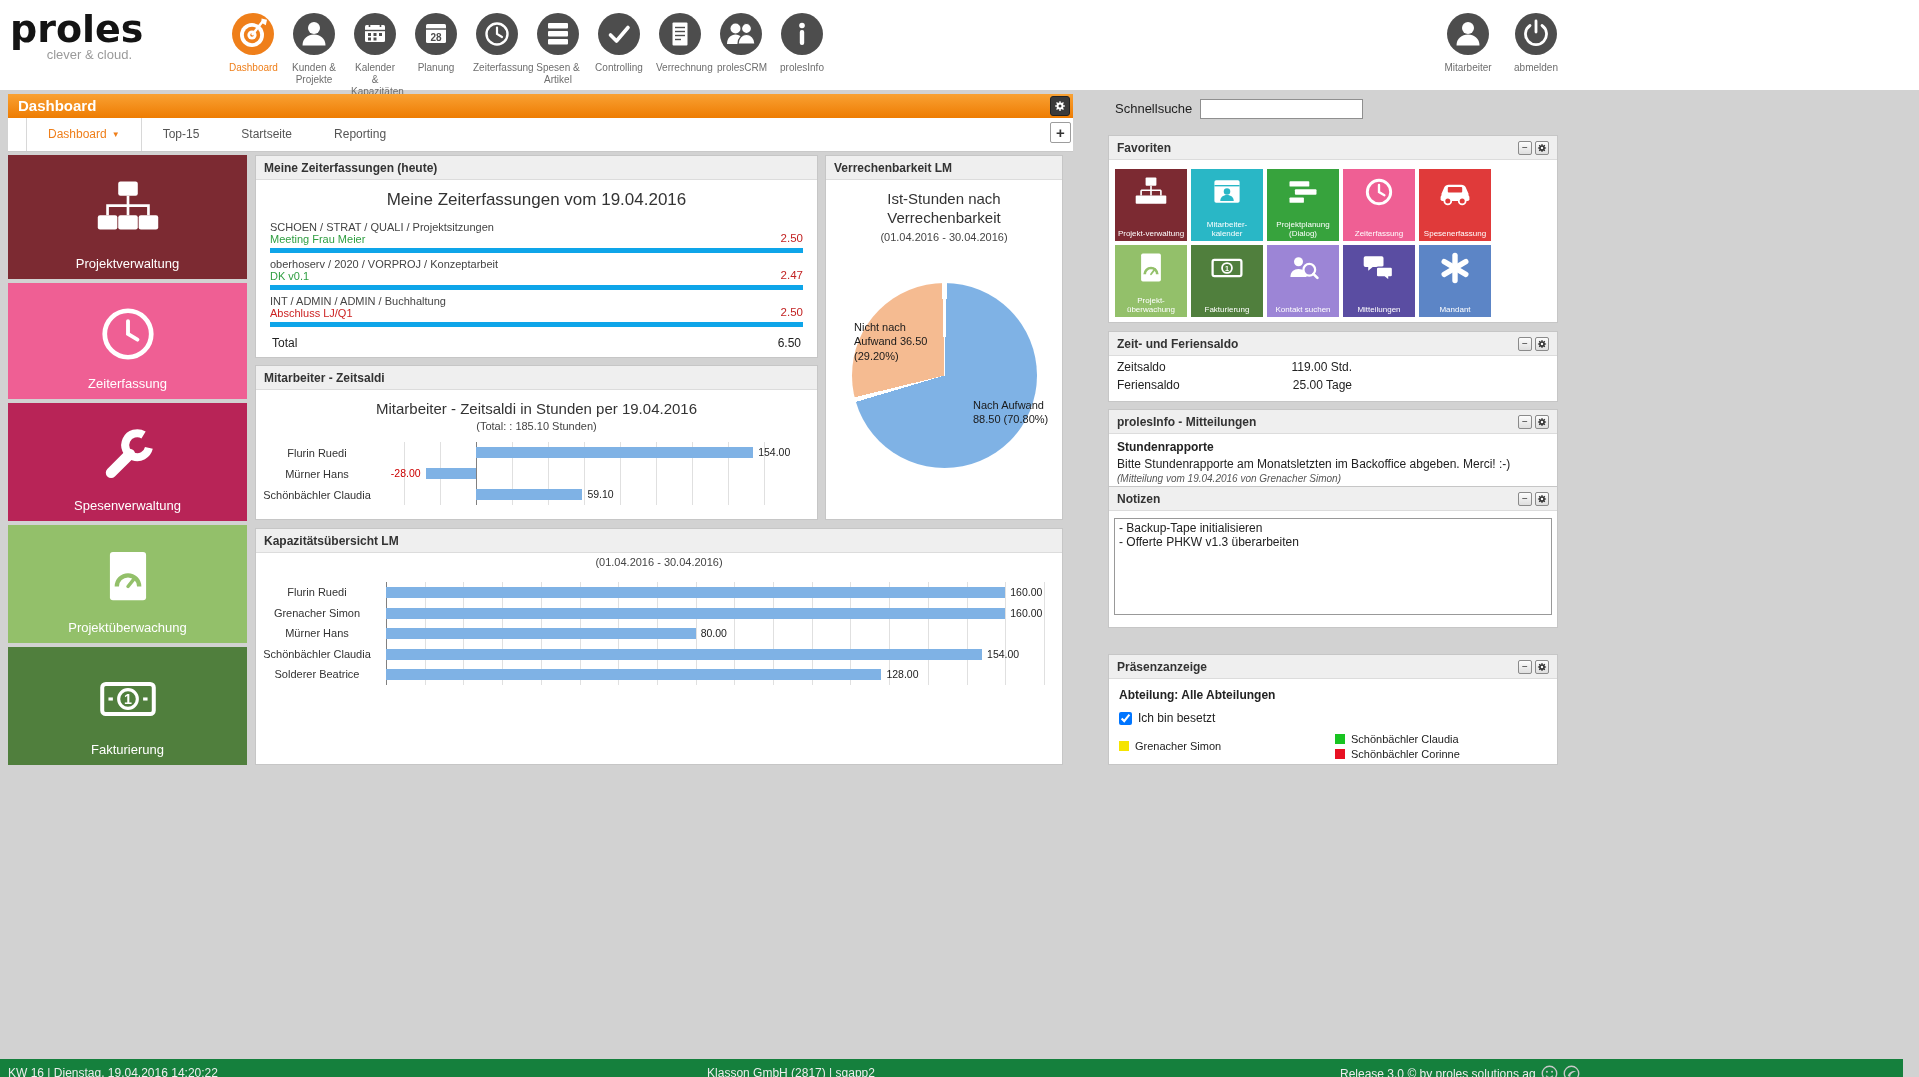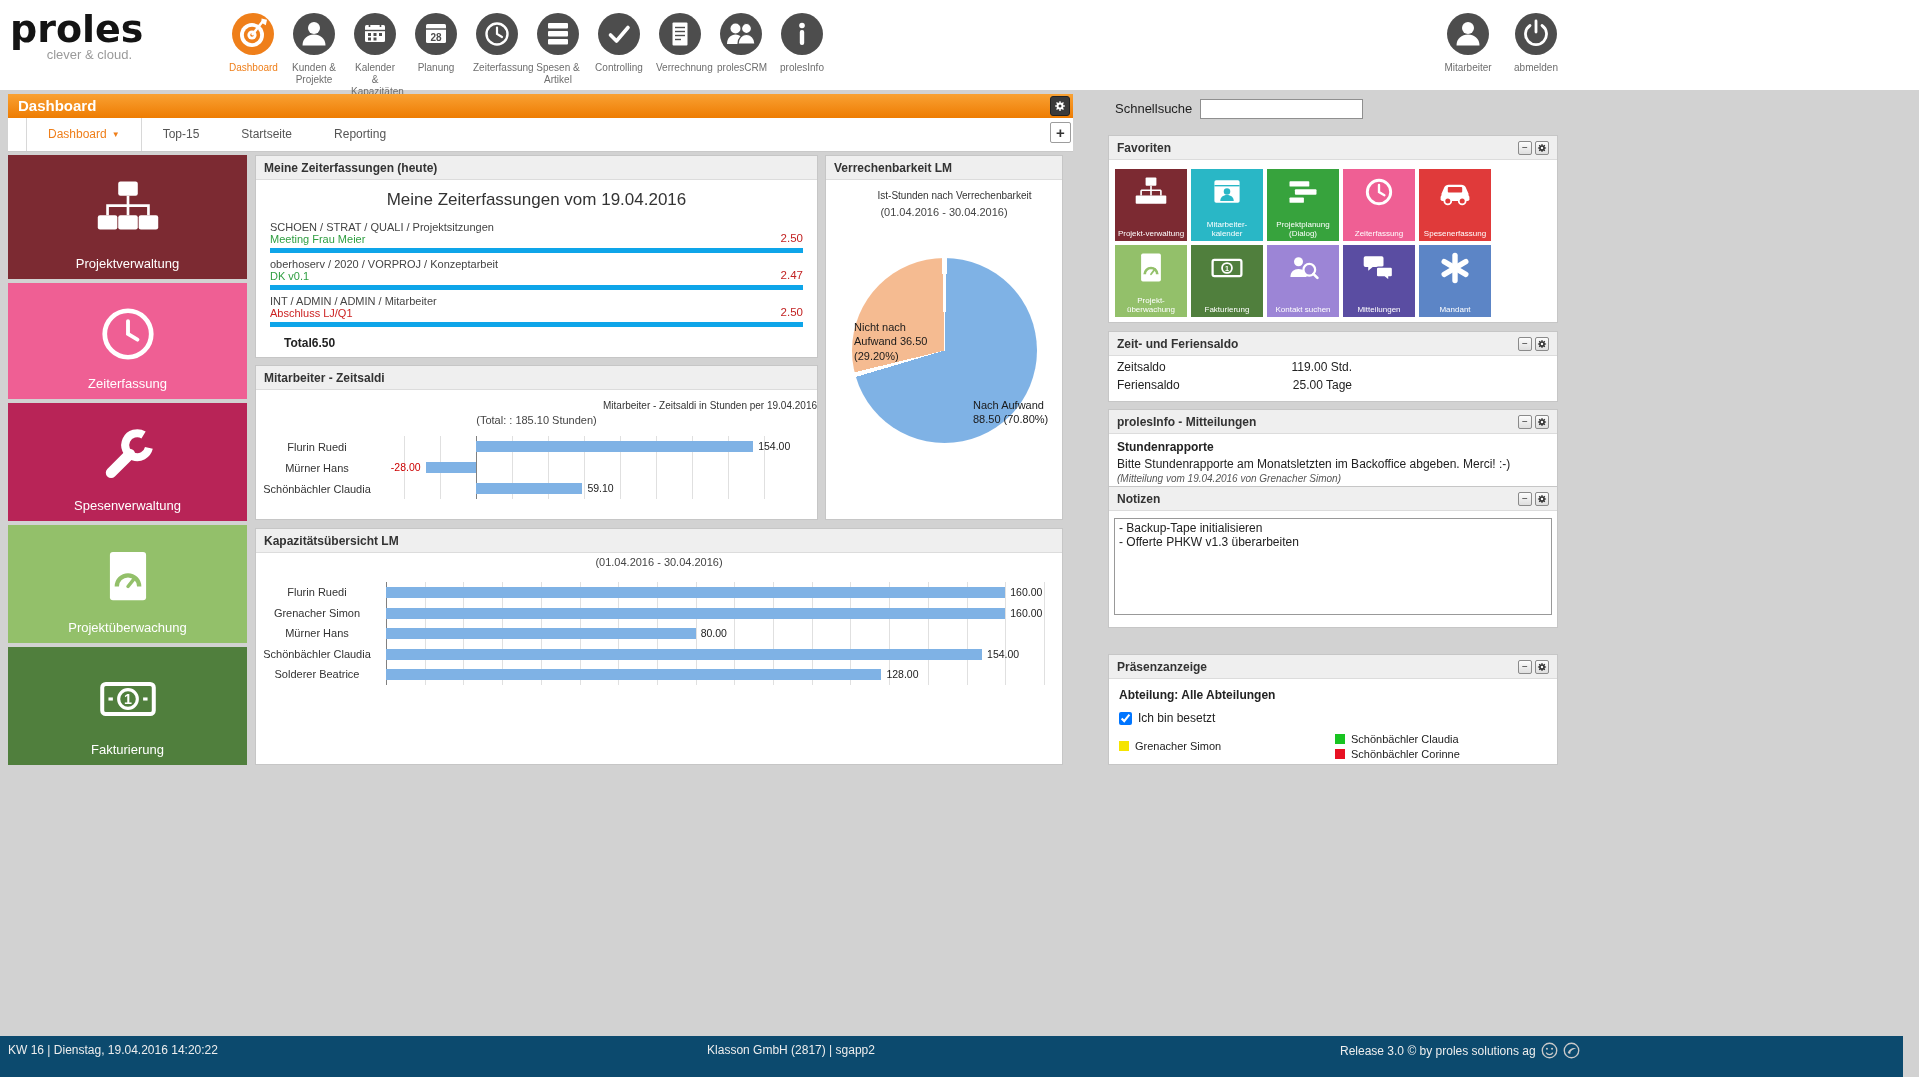--- a/index.html
+++ b/index.html
@@ -45,25 +45,25 @@
 .panel-title{font-size:12px;font-weight:bold;color:#333;flex:1}
 .pbtn{width:14px;height:14px;margin-left:3px;background:linear-gradient(#fdfdfd,#dedede);border:1px solid #8a8a8a;border-radius:2px;font-size:10px;cursor:pointer;color:#333;display:flex;align-items:center;justify-content:center;padding:0}
 
 #panel-zeiterfassungen{left:255px;top:155px;width:563px;height:203px}
 .mz-title{text-align:center;font-size:17px;color:#333;padding:10px 0 6px}
 .mz-entries{padding:0 14px}
 .entry{position:relative;padding:5px 0 3px;border-bottom:5px solid #0ea5e9}
 .entry-line1{font-size:11px;color:#444}
 .entry-line2{font-size:11px}
 .entry-value{position:absolute;right:0;bottom:4px;font-size:11.5px}
-.mz-total{display:flex;padding:9px 28px 0;font-size:12px;font-weight:bold;color:#222}
+.mz-total{display:flex;justify-content:space-between;padding:9px 16px 0;font-size:12px;font-weight:normal;color:#222}
 
 #panel-zeitsaldi{left:255px;top:365px;width:563px;height:155px}
 #panel-kapazitaet{left:255px;top:528px;width:808px;height:237px}
-.chart-title{text-align:right;font-size:10px;color:#333;padding-top:10px}
+.chart-title{text-align:center;font-size:15px;color:#333;padding-top:10px}
 .chart-subtitle{text-align:center;font-size:11px;color:#444;padding-top:3px}
 .hbar-chart{position:relative;margin-top:10px}
 .hbar-grid{position:absolute;top:0;bottom:0;left:130px;right:35px}
 #panel-kapazitaet .hbar-grid{right:18px}
 #panel-kapazitaet .hbar-chart{margin-top:14px}
 .gridline{position:absolute;top:0;bottom:0;width:1px;background:#e0e0e0}
 .gridline.zero{background:#808080}
 .hbar-rows{position:relative}
 .hbar-row{display:flex;align-items:center;height:21px}
 #panel-kapazitaet .hbar-row{height:20.5px}
@@ -108,21 +108,21 @@
 #panel-praesenz{left:1108px;top:654px;width:450px;height:111px}
 .pr-abteilung{font-size:12px;font-weight:bold;color:#222;padding:9px 10px 0}
 .pr-checkrow{display:flex;align-items:center;gap:6px;padding:9px 10px 0;font-size:12px;color:#222}
 .pr-legend{position:relative;height:34px;margin-top:8px;font-size:11px;color:#222}
 .legend-item{display:flex;align-items:center;gap:6px;margin-bottom:3px}
 .legend-col1{position:absolute;left:10px;top:7px}
 .legend-col2{position:absolute;left:226px;top:0}
 .swatch{width:10px;height:10px;flex:none}
 
 
-.footer{position:absolute;left:0;right:16px;bottom:0;height:41px;background:#0c4a6e;color:#ededed;font-size:12px}
+.footer{position:absolute;left:0;right:16px;bottom:0;height:18px;background:#15803d;color:#ededed;font-size:12px}
 .footer-left{position:absolute;left:8px;line-height:29px}
 .footer-center{position:absolute;left:0;width:1582px;text-align:center;line-height:29px}
 .footer-right{position:absolute;left:1340px;height:29px;display:flex;align-items:center;gap:5px}
 </style>
 </head>
 <body>
 
 <div class="app">
 
   <div class="header">
@@ -337,21 +337,21 @@
         <div class="entry-line1">SCHOEN / STRAT / QUALI / Projektsitzungen</div>
         <div class="entry-line2" style="color: rgb(47, 158, 65);">Meeting Frau Meier</div>
         <div class="entry-value" style="color: rgb(194, 34, 34);">2.50</div>
       </div>
       <div class="entry">
         <div class="entry-line1">oberhoserv / 2020 / VORPROJ / Konzeptarbeit</div>
         <div class="entry-line2" style="color: rgb(47, 158, 65);">DK v0.1</div>
         <div class="entry-value" style="color: rgb(194, 34, 34);">2.47</div>
       </div>
       <div class="entry">
-        <div class="entry-line1">INT / ADMIN / ADMIN / Mitarbeiter</div>
+        <div class="entry-line1">INT / ADMIN / ADMIN / Buchhaltung</div>
         <div class="entry-line2" style="color: rgb(204, 34, 34);">Abschluss LJ/Q1</div>
         <div class="entry-value" style="color: rgb(194, 34, 34);">2.50</div>
       </div>
     </div>
     <div class="mz-total">
       <span>Total</span>
       <span>6.50</span>
     </div>
   </div>
 

